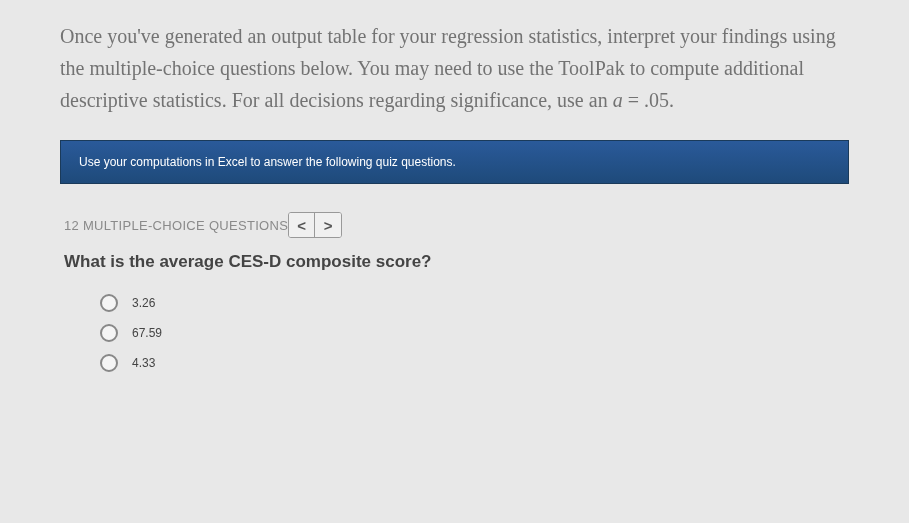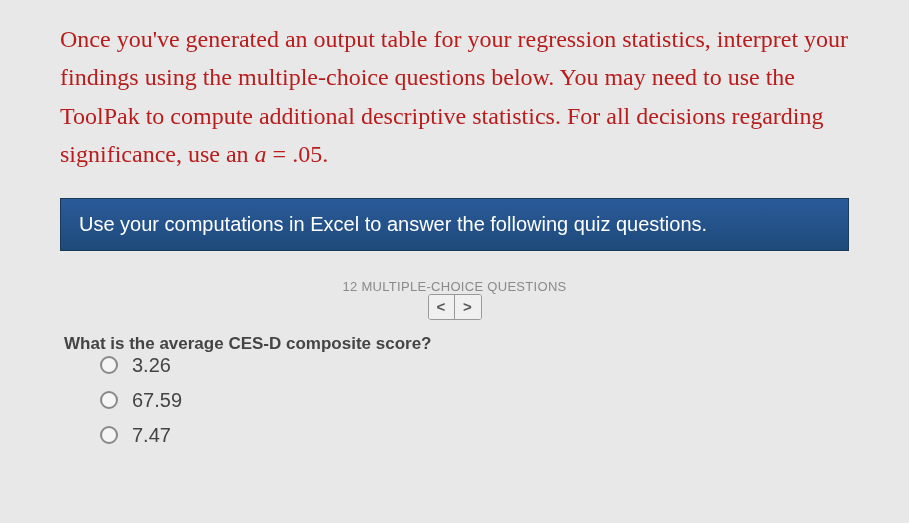--- a/index.html
+++ b/index.html
@@ -10,45 +10,43 @@
     body {
       width: 909px;
       height: 523px;
       background: #e8e8e8;
       font-family: Georgia, 'Times New Roman', serif;
       color: #333;
       padding: 20px 60px;
       overflow: hidden;
     }
     .instructions {
-      font-size: 24px;
+      font-size: 20px;
       line-height: 1.6;
-      color: #b91c1c;
+      color: #737373;
       margin-bottom: 24px;
       font-family: Georgia, serif;
     }
     .instructions .alpha {
       font-style: italic;
     }
     .banner {
       background: linear-gradient(to bottom, #2a5a9a, #1e4a7a);
       color: #fff;
       padding: 14px 18px;
-      font-size: 20px;
+      font-size: 12px;
       font-family: Arial, sans-serif;
       margin-bottom: 28px;
       border: 1px solid #1a3a5a;
     }
     .quiz-header {
       display: flex;
-      justify-content: space-between;
       align-items: center;
       margin-bottom: 14px;
       padding: 0 4px;
-      flex-direction: column;
     }
     .quiz-count {
       font-size: 13px;
       color: #8a8a8a;
       font-family: Arial, sans-serif;
       letter-spacing: 0.3px;
     }
     .nav-controls {
       display: flex;
       border: 1px solid #999;
@@ -70,20 +68,21 @@
       background: #f0f0f0;
     }
     .nav-btn:first-child {
       border-right: 1px solid #999;
     }
     .question-text {
       font-size: 17px;
       font-weight: bold;
       color: #444;
       font-family: Arial, sans-serif;
+      margin-bottom: 22px;
       padding-left: 4px;
     }
     .options {
       padding-left: 40px;
     }
     .option {
       display: flex;
       align-items: center;
       margin-bottom: 12px;
       cursor: pointer;
@@ -91,21 +90,21 @@
     .radio {
       width: 18px;
       height: 18px;
       border: 2px solid #888;
       border-radius: 50%;
       margin-right: 14px;
       background: #f5f5f5;
       flex-shrink: 0;
     }
     .option-label {
-      font-size: 20px;
+      font-size: 12px;
       color: #444;
       font-family: Arial, sans-serif;
     }
   </style>
 </head>
 <body>
 
 <div class="instructions">
   <span>Once you've generated an output table for your regression statistics, interpret your findings using the multiple-choice questions below. You may need to use the ToolPak to compute additional descriptive statistics. For all decisions regarding significance, use an </span><span class="alpha">a</span><span> = .05.</span>
 </div>
@@ -128,15 +127,15 @@
   <div class="option">
     <div class="radio"></div>
     <div class="option-label">3.26</div>
   </div>
   <div class="option">
     <div class="radio"></div>
     <div class="option-label">67.59</div>
   </div>
   <div class="option">
     <div class="radio"></div>
-    <div class="option-label">7.47</div>
+    <div class="option-label">4.33</div>
   </div>
 </div>
 
 </body></html>

